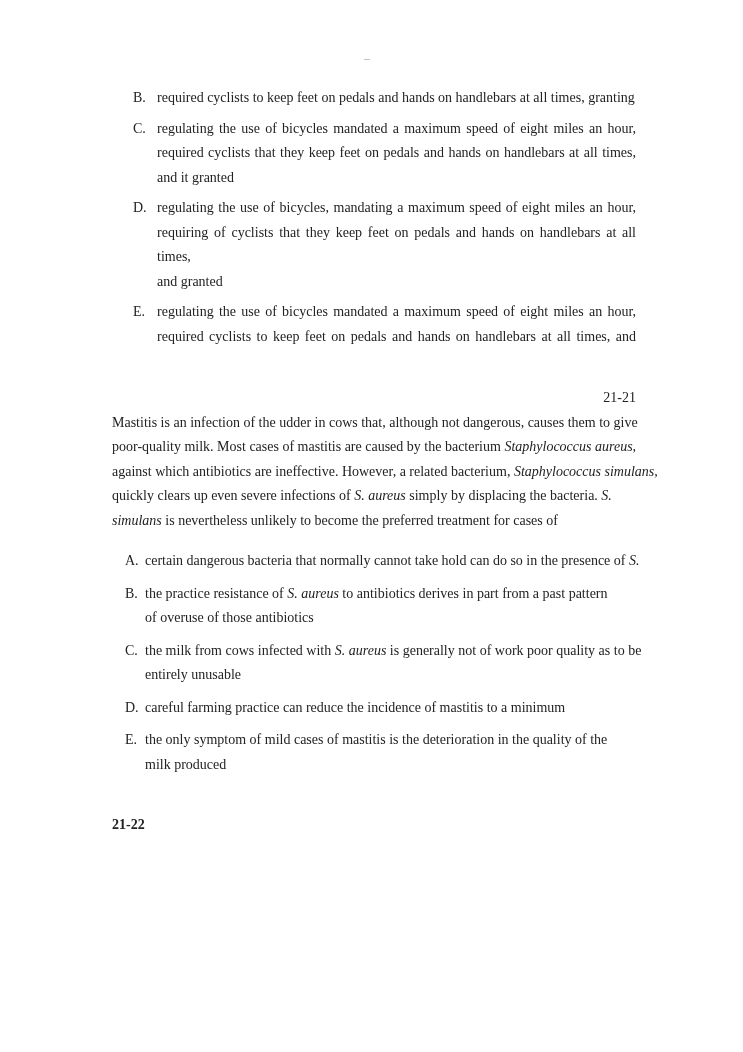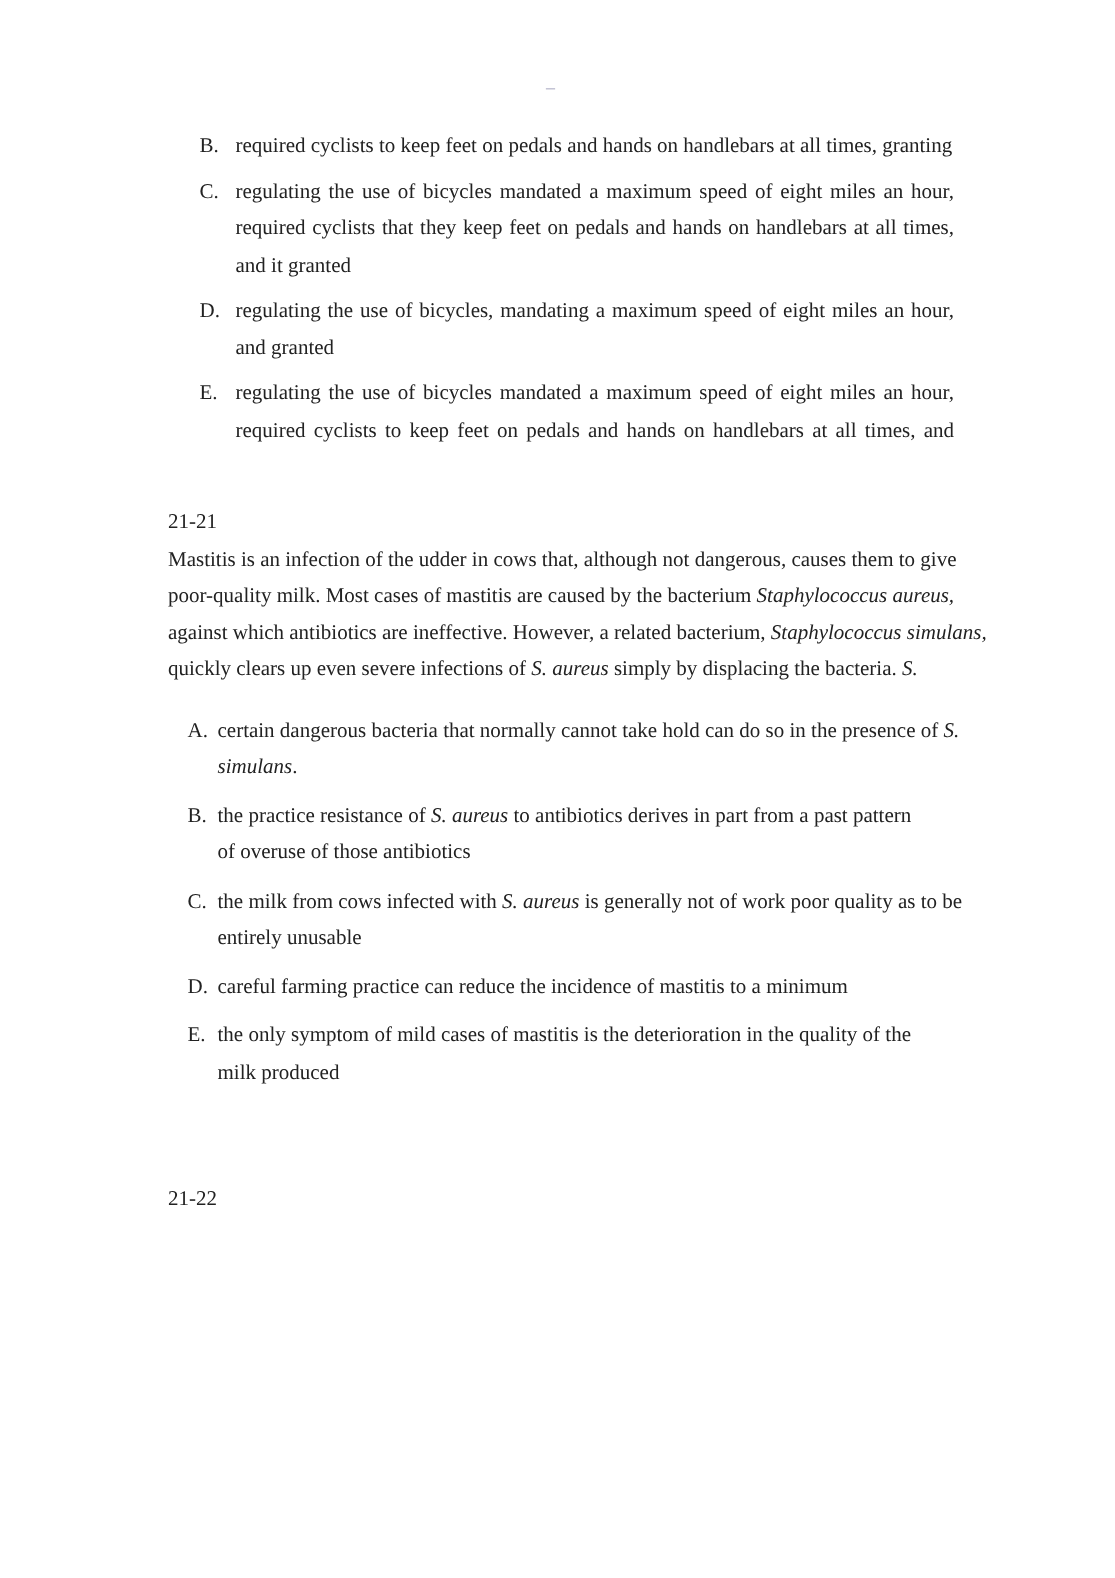--- a/index.html
+++ b/index.html
@@ -45,23 +45,23 @@
   }
   .it { font-style: italic; }
   .blank { letter-spacing: 0.5px; }
   .option { display: flex; }
   .opts-q1 .option { margin-bottom: 6px; }
   .opts-q1 .option .letter { width: 24px; margin-left: 21px; flex: none; }
   .opts-q21 .option { margin-bottom: 8px; }
   .opts-q21 .option .letter { width: 20px; margin-left: 13px; flex: none; }
   .otext { flex: 1; min-width: 0; }
   .qheader { }
-  .mt-q21 { margin-top: 37px; }
+  .mt-q21 { margin-top: 37px; text-align: right; }
   .mt-q21opts { margin-top: 16px; }
-  .mt-q22 { margin-top: 60px; }
+  .mt-q22 { margin-top: 36px; font-weight: bold; }
 </style>
 </head>
 <body>
 
 <div class="page">
   <div class="top-mark">–</div>
 
   <div class="content">
 
     <div class="options opts-q1">
@@ -76,46 +76,47 @@
           <div class="otext">
             <div class="line just"><span>regulating the use of bicycles mandated a maximum speed of eight miles an hour,</span></div>
             <div class="line just"><span>required cyclists that they keep feet on pedals and hands on handlebars at all times,</span></div>
             <div class="line"><span>and it granted</span></div>
           </div>
         </div>
         <div class="option">
           <div class="letter">D.</div>
           <div class="otext">
             <div class="line just"><span>regulating the use of bicycles, mandating a maximum speed of eight miles an hour,</span></div>
+            <div class="line just"><span>requiring of cyclists that they keep feet on pedals and hands on handlebars at all times,</span></div>
             <div class="line"><span>and granted</span></div>
           </div>
         </div>
         <div class="option">
           <div class="letter">E.</div>
           <div class="otext">
             <div class="line just"><span>regulating the use of bicycles mandated a maximum speed of eight miles an hour,</span></div>
             <div class="line just"><span>required cyclists to keep feet on pedals and hands on handlebars at all times, and</span></div>
           </div>
         </div>
       </div>
 
     <div class="qheader mt-q21">21-21</div>
     <div class="stem">
         <div class="line"><span>Mastitis is an infection of the udder in cows that, although not dangerous, causes them to give</span></div>
         <div class="line"><span>poor-quality milk. Most cases of mastitis are caused by the bacterium </span><span class="it">Staphylococcus aureus,</span></div>
         <div class="line"><span>against which antibiotics are ineffective. However, a related bacterium, </span><span class="it">Staphylococcus simulans,</span></div>
         <div class="line"><span>quickly clears up even severe infections of </span><span class="it">S. aureus</span><span> simply by displacing the bacteria. </span><span class="it">S.</span></div>
+        <div class="line"><span class="it">simulans</span><span> is nevertheless unlikely to become the preferred treatment for cases of</span></div>
       </div>
 
     <div class="options opts-q21 mt-q21opts">
         <div class="option">
           <div class="letter">A.</div>
           <div class="otext">
             <div class="line"><span>certain dangerous bacteria that normally cannot take hold can do so in the presence of </span><span class="it">S.</span></div>
-            <div class="line"><span class="it">simulans</span><span>.</span></div>
           </div>
         </div>
         <div class="option">
           <div class="letter">B.</div>
           <div class="otext">
             <div class="line"><span>the practice resistance of </span><span class="it">S. aureus</span><span> to antibiotics derives in part from a past pattern</span></div>
             <div class="line"><span>of overuse of those antibiotics</span></div>
           </div>
         </div>
         <div class="option">

